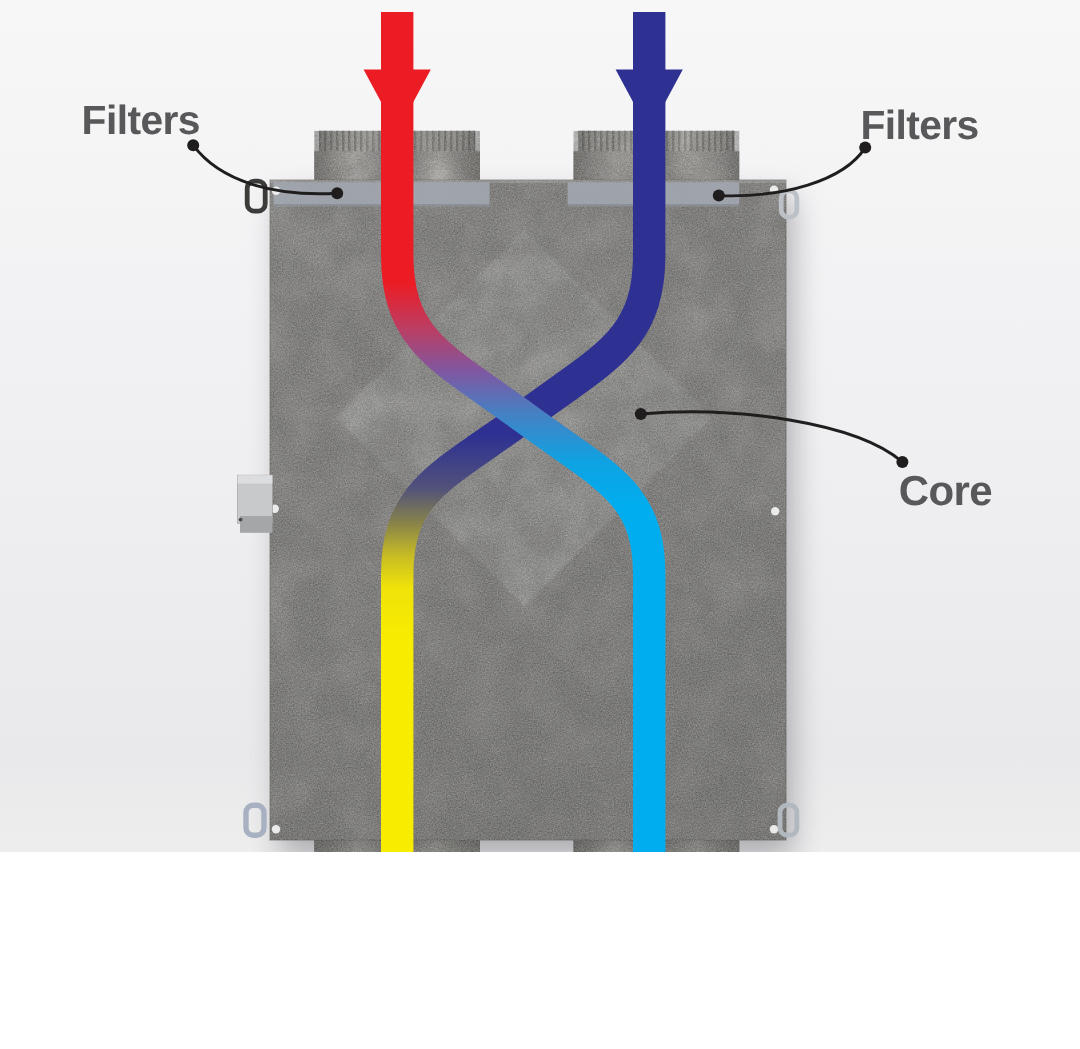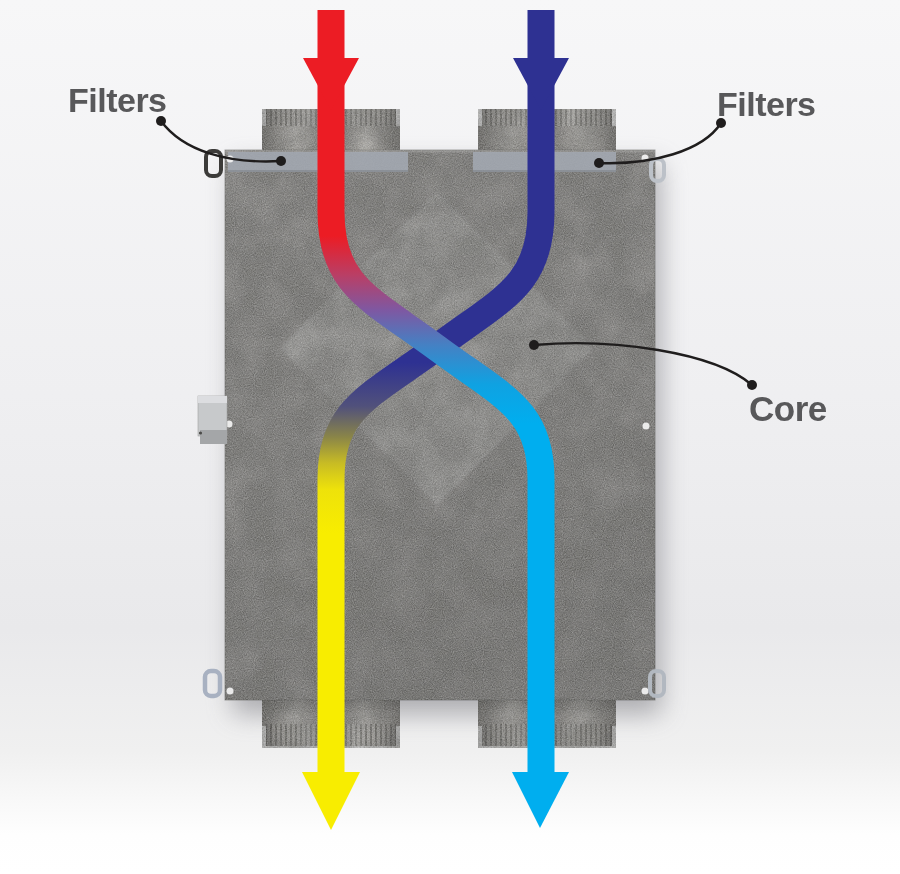--- a/index.html
+++ b/index.html
@@ -1,17 +1,17 @@
 <!DOCTYPE html>
 <html><head>
 <meta charset="utf-8">
 <title>HRV Airflow Diagram</title>
 <style>
   html,body{margin:0;padding:0;background:#ffffff;}
-  .stage{position:relative;width:900px;height:874px;overflow:hidden;
+  .stage{position:relative;width:900px;height:710px;overflow:hidden;
          font-family:"Liberation Sans", sans-serif;}
   svg{display:block;}
   text{font-family:"Liberation Sans", sans-serif;font-weight:bold;letter-spacing:-0.5px;}
 </style>
 </head>
 <body>
 
 <div class="stage">
 <svg width="900" height="874" viewBox="0 0 900 874" xmlns="http://www.w3.org/2000/svg">
 

